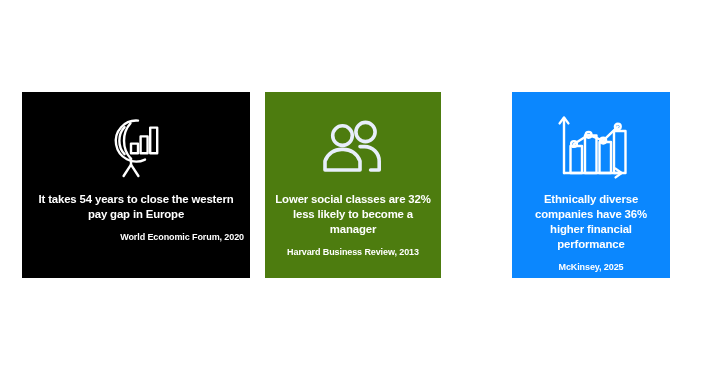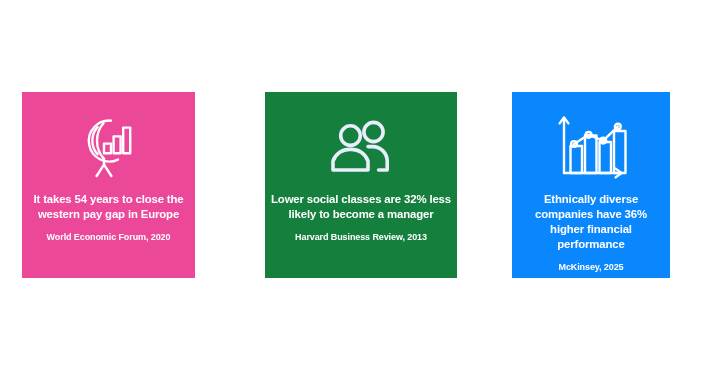--- a/index.html
+++ b/index.html
@@ -24,22 +24,22 @@
     position: absolute;
     top: 92px;
     height: 186px;
     box-sizing: border-box;
     display: flex;
     flex-direction: column;
     align-items: center;
     overflow: hidden;
   }
 
-  .card-1 { left: 22px;  width: 173px; background: #ec4899; }
-  .card-2 { left: 265px; width: 192px; background: #15803d; }
+  .card-1 { left: 22px;  width: 228px; background: #000000; align-items: flex-end; }
+  .card-2 { left: 265px; width: 176px; background: #4d7c0f; }
   .card-3 { left: 512px; width: 158px; background: #0B87FE; }
 
   .icon-wrap {
     height: 78px;
     display: flex;
     align-items: center;
     justify-content: center;
     width: 100%;
     margin-top: 16px;
   }

